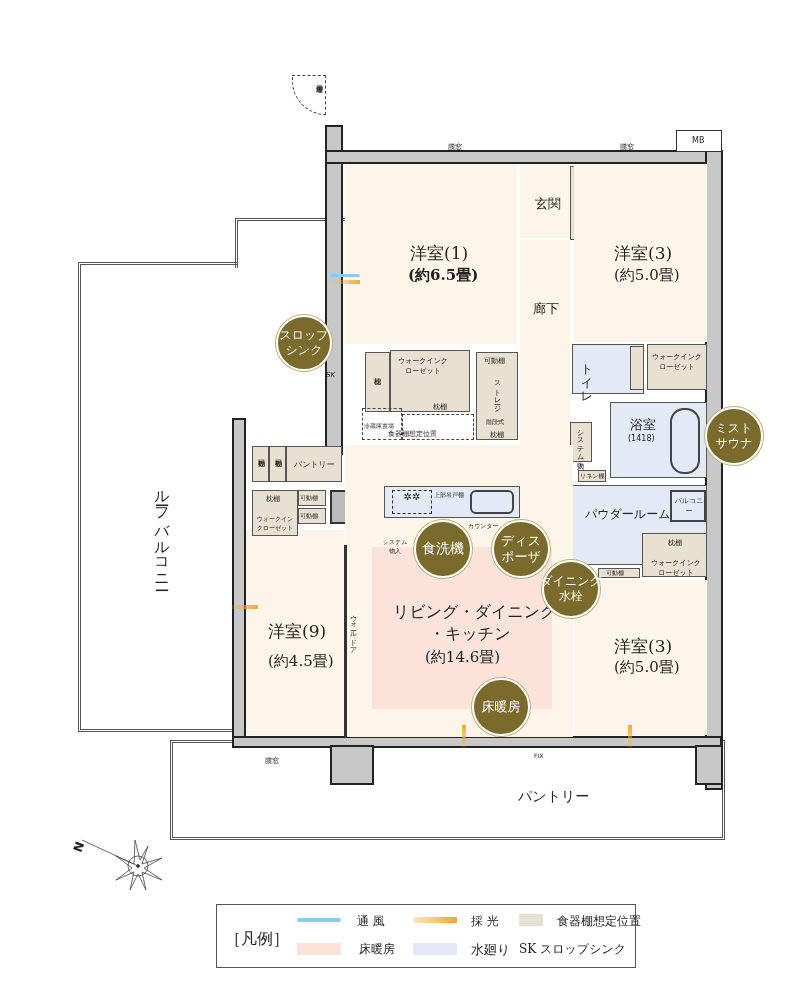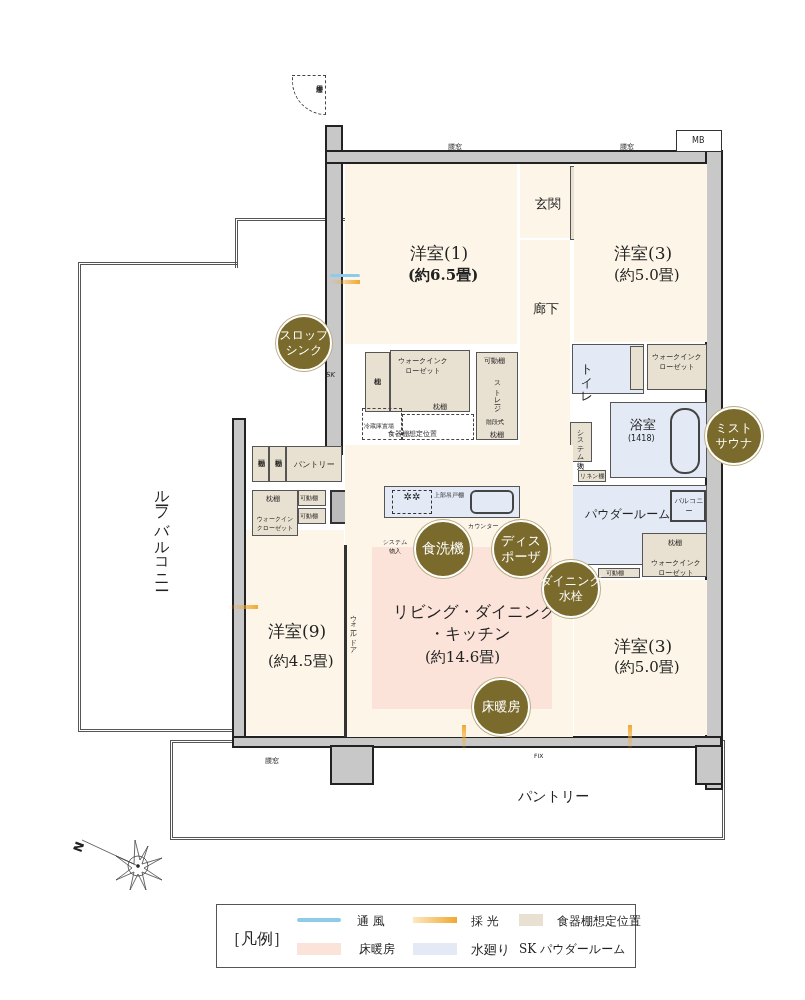--- a/index.html
+++ b/index.html
@@ -189,14 +189,14 @@
   <div class="swatch" style="left:80px;top:13px;height:4px;background:#8ecbe8;border-radius:3px;"></div>
   <div class="txt" style="left:140px;top:8px;font-size:12px;">通 風</div>
   <div class="swatch" style="left:196px;top:12px;height:6px;background:linear-gradient(90deg,#fde8c0,#f0a830);"></div>
   <div class="txt" style="left:254px;top:8px;font-size:12px;">採 光</div>
   <div class="swatch" style="left:302px;top:9px;width:24px;background:#e8e0d0;"></div>
   <div class="txt" style="left:340px;top:8px;font-size:12px;">食器棚想定位置</div>
   <div class="swatch" style="left:80px;top:38px;background:#fbe3d9;"></div>
   <div class="txt" style="left:142px;top:36px;font-size:12px;">床暖房</div>
   <div class="swatch" style="left:196px;top:38px;background:#e3eaf6;"></div>
   <div class="txt" style="left:254px;top:36px;font-size:13px;">水廻り</div>
-  <div class="txt" style="left:302px;top:36px;font-size:12px;">SK パウダールーム</div>
+  <div class="txt" style="left:302px;top:36px;font-size:12px;">SK スロップシンク</div>
 </div>
 
 </body></html>

